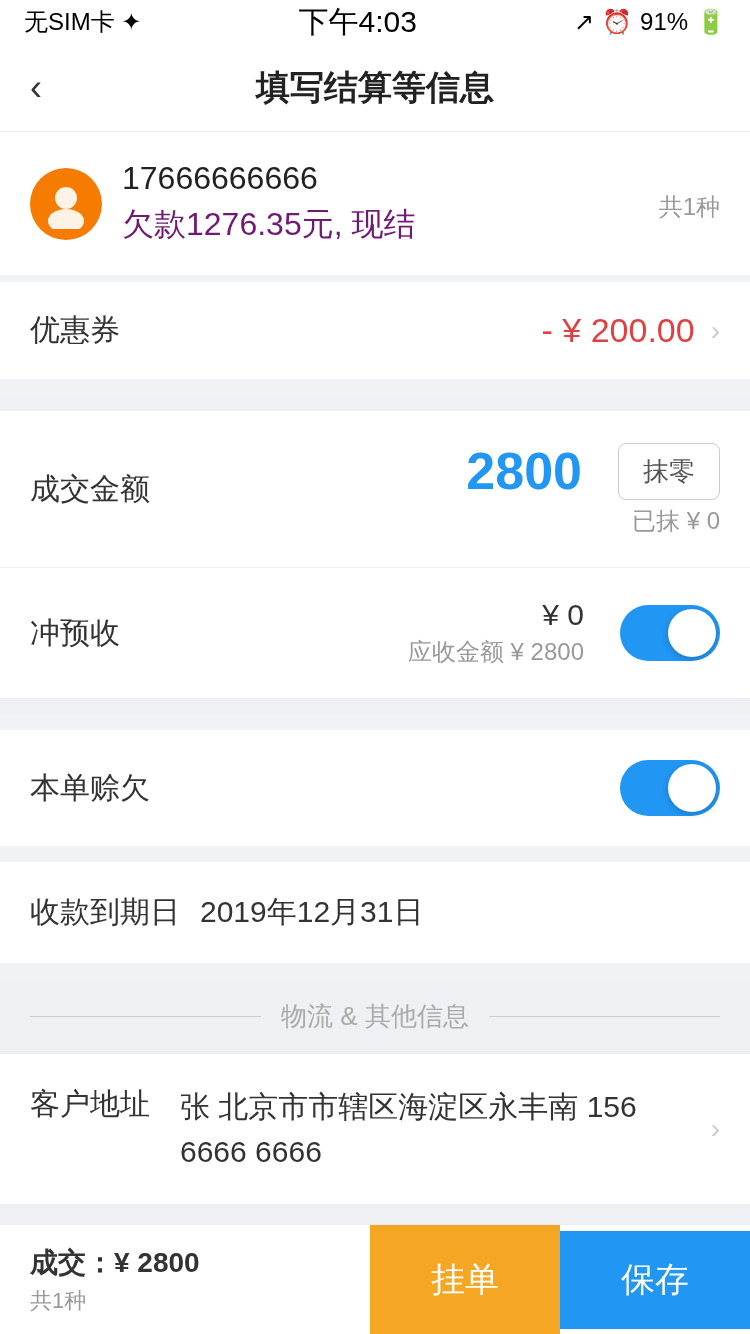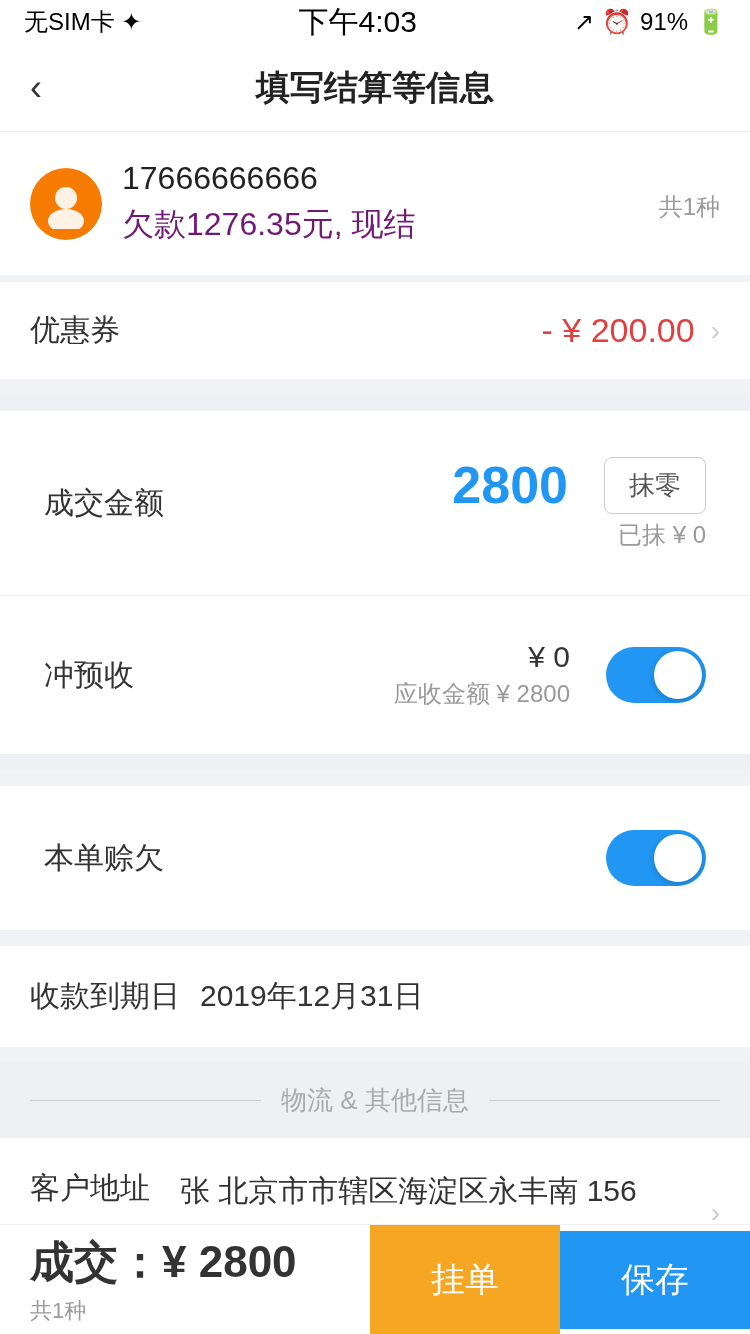--- a/index.html
+++ b/index.html
@@ -149,21 +149,21 @@
       background: #eef0f3;
     }
 
     
     .form-section {
       background: #fff;
       margin-bottom: 0;
     }
 
     .form-row {
-      padding: 44px;
+      padding: 30px;
       display: flex;
       align-items: center;
       justify-content: space-between;
       border-bottom: 1px solid #f0f0f0;
     }
     .form-row:last-child { border-bottom: none; }
 
     .row-label {
       font-size: 30px;
       color: #333;
@@ -329,21 +329,21 @@
     }
     .bottom-summary {
       flex: 1;
       padding: 0 30px;
     }
     .bottom-summary .deal-amount {
       font-size: 28px;
       color: #333;
     }
     .bottom-summary .deal-amount span {
-      font-size: 44px;
+      font-size: 28px;
       font-weight: 600;
     }
     .bottom-summary .deal-count {
       font-size: 22px;
       color: #999;
       margin-top: 4px;
     }
     .btn-hang {
       width: 190px;
       height: 110px;

